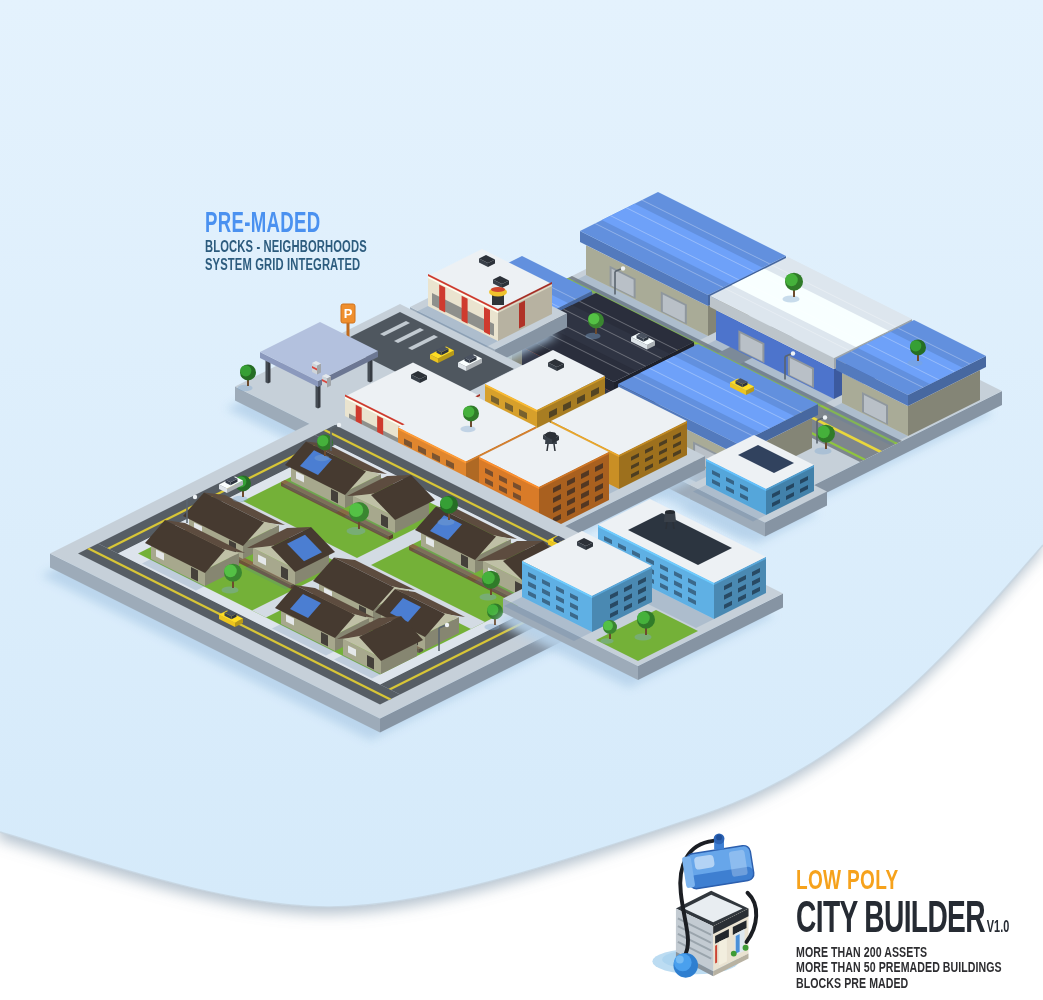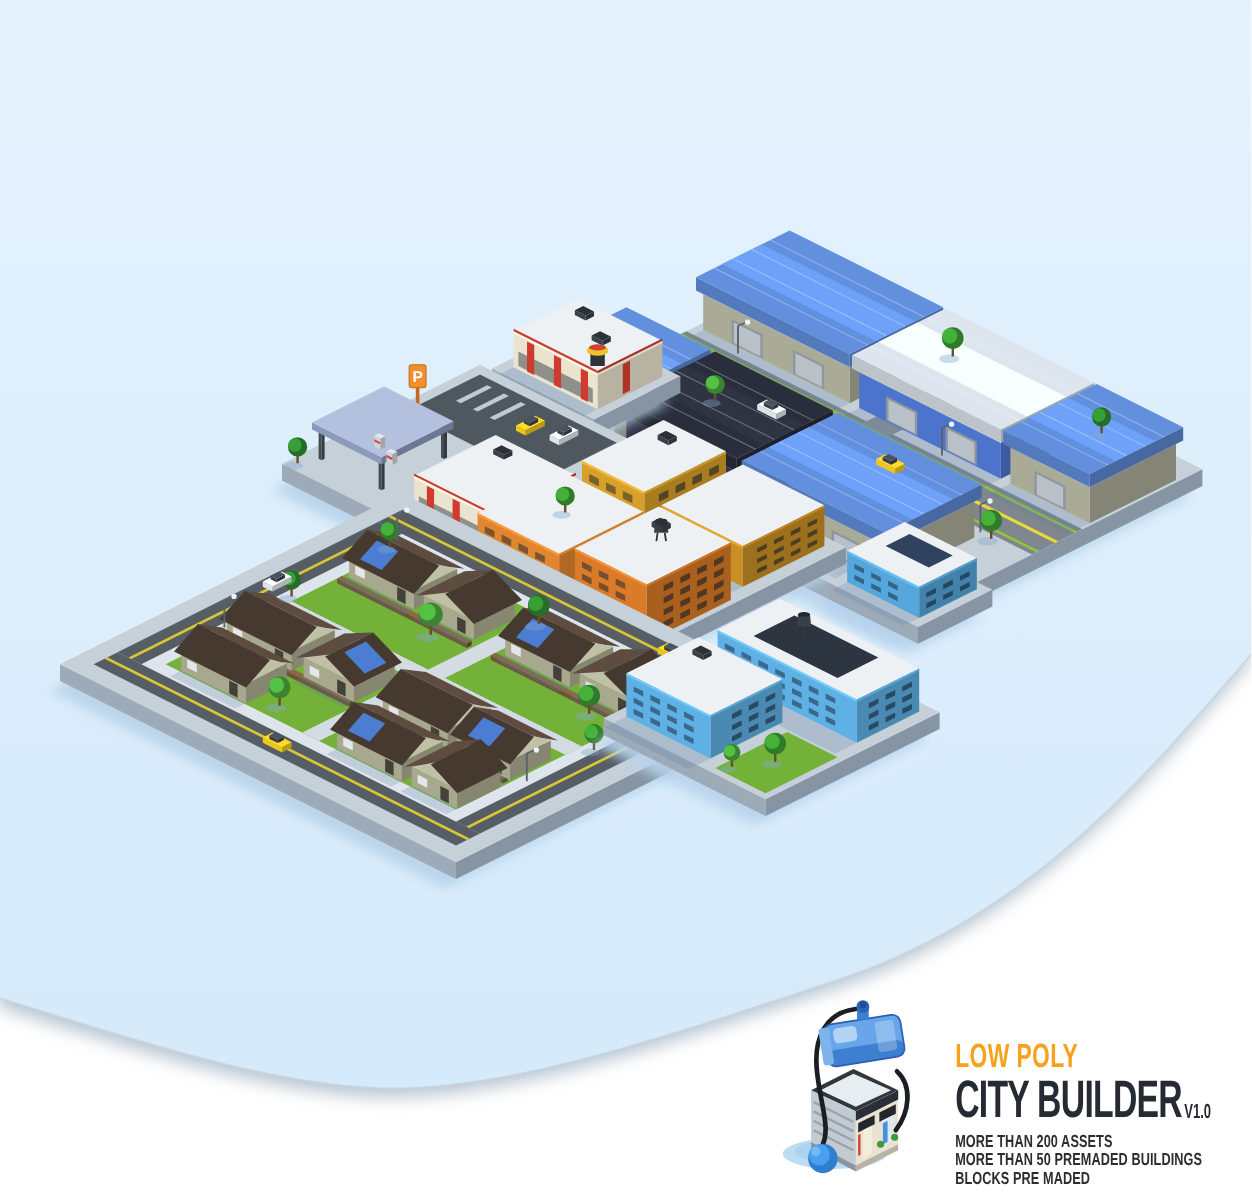--- a/index.html
+++ b/index.html
@@ -1066,20 +1066,25 @@
         </g>
         <g>
           <ellipse cx="607" cy="641" rx="6.6499999999999995" ry="2.8000000000000003" fill="#7fa8cf" opacity="0.4"></ellipse>
           <line x1="610" y1="639" x2="610" y2="630.6" stroke="#6d4b2e" stroke-width="2"></line>
           <circle cx="610" cy="627.1" r="7" fill="#3a8630"></circle>
           <circle cx="608.04" cy="625.7" r="4.8999999999999995" fill="#54c145"></circle>
         </g>
       </g>
     </svg>
 
+  <div class="promo">
+    <div class="promo-headline" style="color: rgb(74, 145, 240);">PRE-MADED</div>
+    <div class="promo-sub" style="color: rgb(45, 92, 126);">BLOCKS - NEIGHBORHOODS</div>
+    <div class="promo-sub" style="color: rgb(45, 92, 126);">SYSTEM GRID INTEGRATED</div>
+  </div>
 
   <div class="brand">
     <svg class="logo" viewBox="0 0 150 155">
       <ellipse cx="48" cy="132" rx="44" ry="13" fill="#bcdcf2"></ellipse>
       <ellipse cx="44" cy="130" rx="30" ry="9" fill="#a9d2ee" opacity="0.8"></ellipse>
       <g>
         <polygon points="28,78 64,60 102,78 66,96" fill="#31373d"></polygon>
         <polygon points="36,78 64,64 96,78 66,92" fill="#e8edf1"></polygon>
         <polygon points="28,78 66,96 66,142 28,122" fill="#c3cbd2"></polygon>
         <line x1="30" y1="88" x2="64" y2="105" stroke="#9aa4ac" stroke-width="2"></line>

